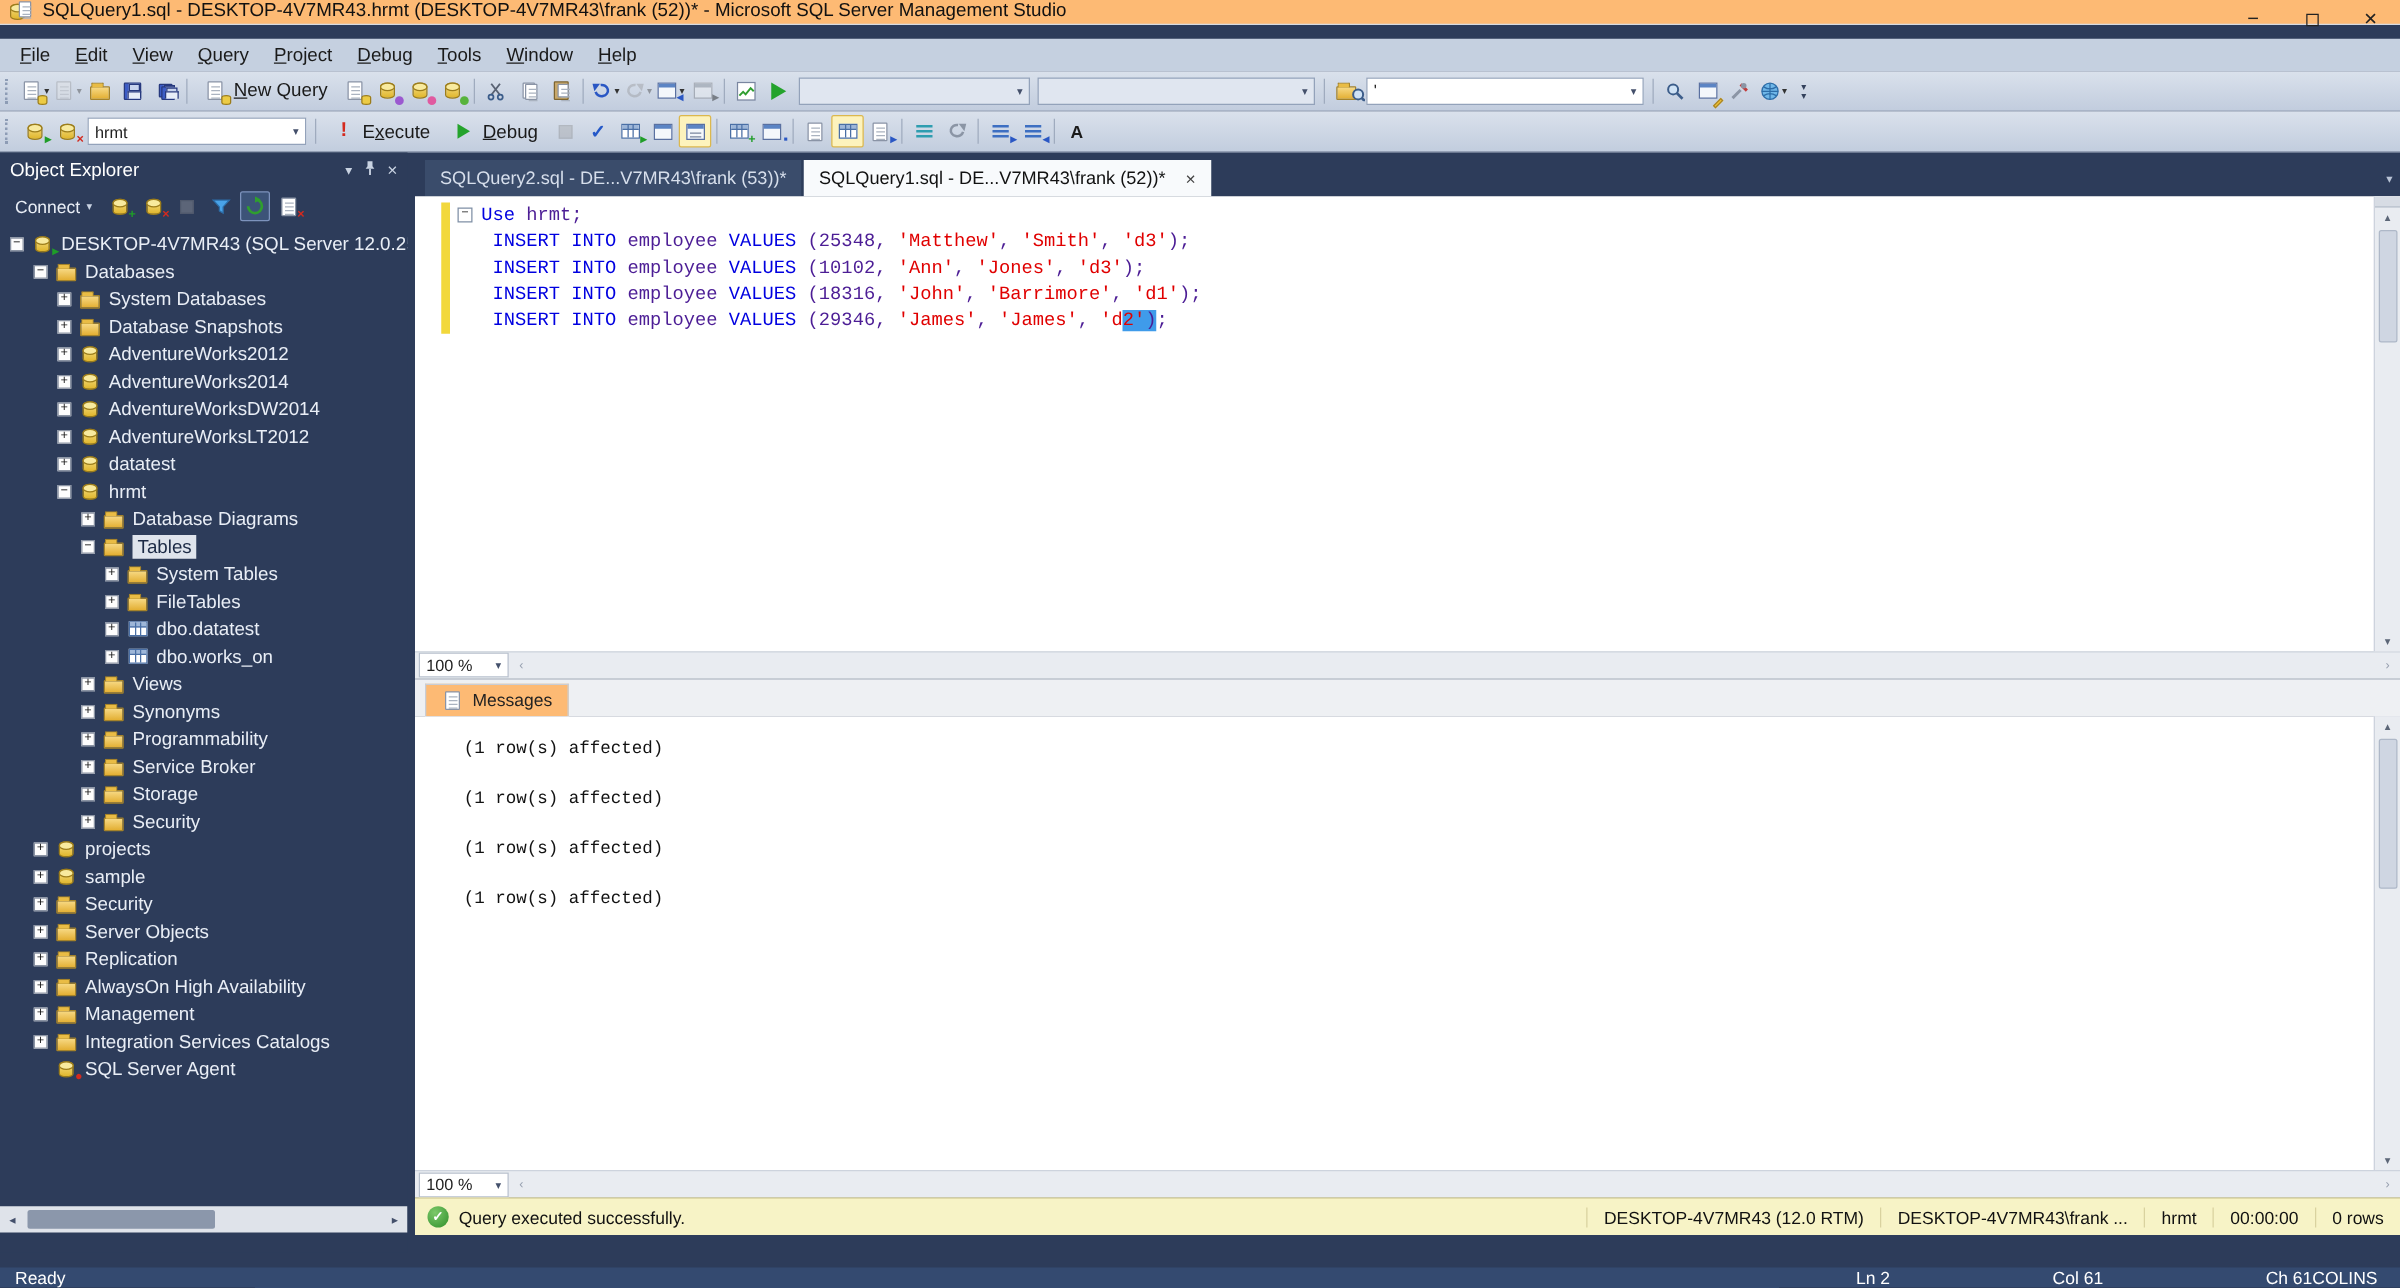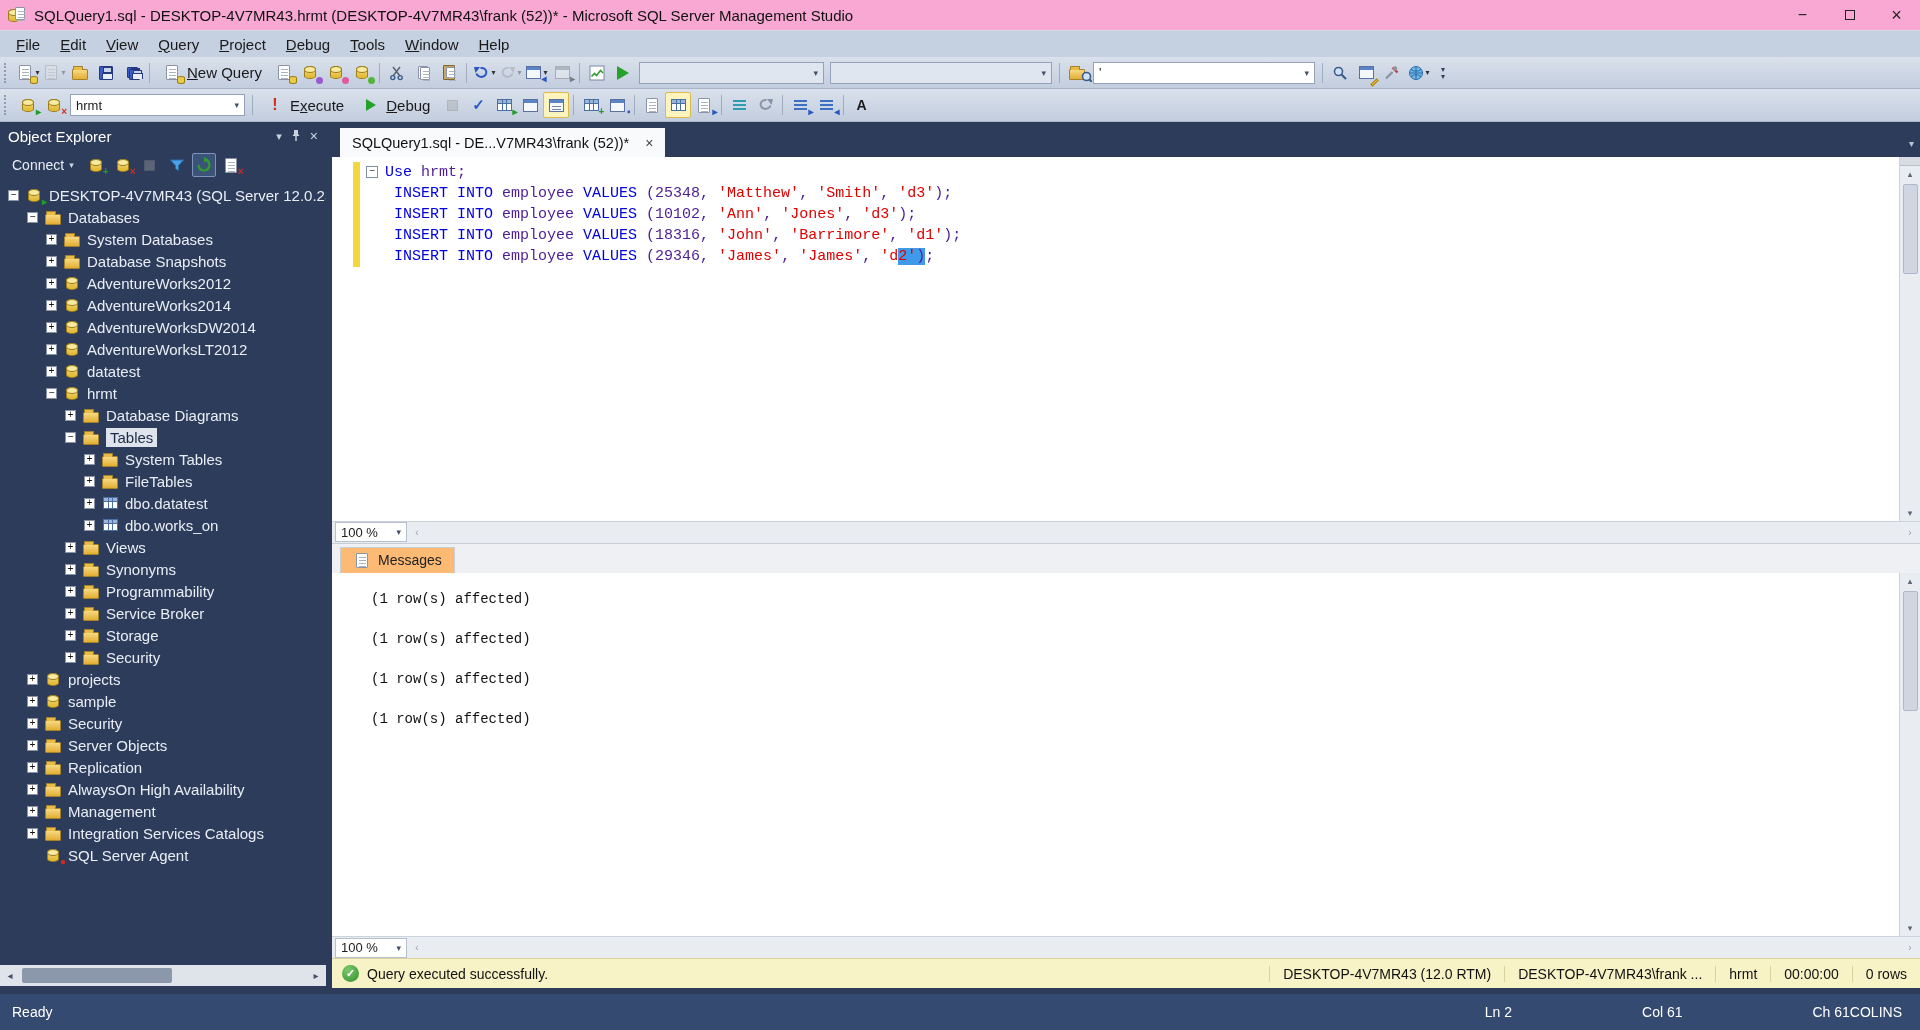--- a/index.html
+++ b/index.html
@@ -1,20 +1,20 @@
 <!DOCTYPE html>
 <html><head>
 <meta charset="utf-8">
 <style>
   *{box-sizing:border-box;margin:0;padding:0}
   html,body{width:1920px;height:1030px;overflow:hidden}
   body{position:relative;background:#2d3c5a;font-family:"Liberation Sans",sans-serif;-webkit-font-smoothing:antialiased}
 
   
-  .titlebar{position:absolute;left:0;top:0;width:1920px;height:31px;background:#f9a8d4;display:flex;align-items:center;padding-left:8px;color:#111;font-size:15px;border-bottom:1px solid #d8dce1}
+  .titlebar{position:absolute;left:0;top:0;width:1920px;height:20px;background:#fdba74;display:flex;align-items:flex-start;padding-left:8px;color:#111;font-size:15px;border-bottom:1px solid #d8dce1}
   .app-icon{position:relative;width:18px;height:18px;margin-right:8px}
   .title-text{white-space:nowrap}
   .win-btns{margin-left:auto;display:flex;height:31px}
   .wbtn{width:47px;height:31px;display:flex;align-items:center;justify-content:center;color:#222;font-size:16px}
   .maxbox{width:10px;height:10px;border:1px solid #222}
 
   
   .menubar{position:absolute;left:0;top:31px;width:1920px;height:26px;background:#c5d0e0;display:flex;align-items:center;padding-left:6px;font-size:15px;color:#1a1a1a}
   .menu-item{padding:2px 10px;cursor:default}
   .menu-item u{text-decoration:underline}
@@ -127,21 +127,21 @@
   .msgwrap{flex:1;display:flex;background:#fff}
   .msg-body{flex:1;padding:16px 0 0 39px;font-family:"Liberation Mono","DejaVu Sans Mono",monospace;font-size:14px;color:#111}
   .msg-line{height:40px;line-height:20px;white-space:pre}
 
   .querystatus{height:30px;background:#f7f3c6;border-top:1px solid #d9d29f;display:flex;align-items:center;font-size:14px;color:#111;padding-left:10px}
   .qs-check{width:17px;height:17px;border-radius:50%;background:radial-gradient(circle at 35% 30%,#7cc86a,#2f8f2a);color:#fff;font-size:11px;font-weight:bold;display:flex;align-items:center;justify-content:center;margin-right:8px;flex:none}
   .qs-right{margin-left:auto;display:flex;height:100%;align-items:center}
   .qs-seg{padding:0 13px;border-left:1px solid #d9d29f;display:flex;align-items:center;white-space:nowrap}
 
   
-  .statusbar{position:absolute;left:0;bottom:0;width:1920px;height:36px;background:#344a70;color:#fff;font-size:14px;display:flex;align-items:center;padding:0 12px}
+  .statusbar{position:absolute;left:0;bottom:0;width:1920px;height:16px;background:#344a70;color:#fff;font-size:14px;display:flex;align-items:center;padding:0 12px}
   .sb-item{white-space:nowrap}
   .sb-ln{margin-left:auto}
   .gap130{margin-right:130px}.gap120{}.gap30{}.gap10{margin-right:6px}
 </style>
 </head>
 <body>
 
 <div class="titlebar">
   <span class="app-icon">
       <span class="cyl" style="position:absolute;left:0;top:3px"></span>
@@ -776,20 +776,23 @@
     <span class="hs-btn">◂</span>
     <span class="oe-thumb"></span>
     <span style="flex:1"></span>
     <span class="hs-btn">▸</span>
   </div>
 </div>
 
 <div class="edgroup">
 
   <div class="tabstrip" id="tabstrip">
+    <span class="tab inactive">
+        <span>SQLQuery2.sql - DE...V7MR43\frank (53))*</span>
+      </span>
       <span class="tab active">
         <span>SQLQuery1.sql - DE...V7MR43\frank (52))*</span>
         <span class="tclose">×</span>
       </span>
       <span class="strip-chev">▾</span>
   </div>
 
   <div class="codewrap">
     <div class="codearea">
       <div class="chbar"></div>

